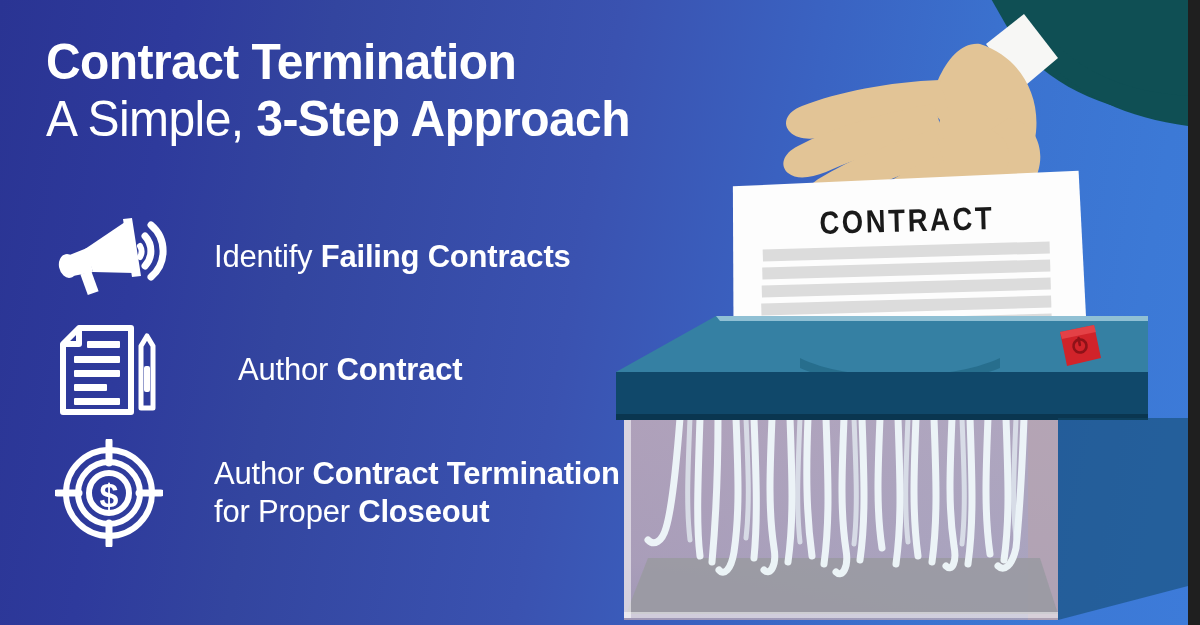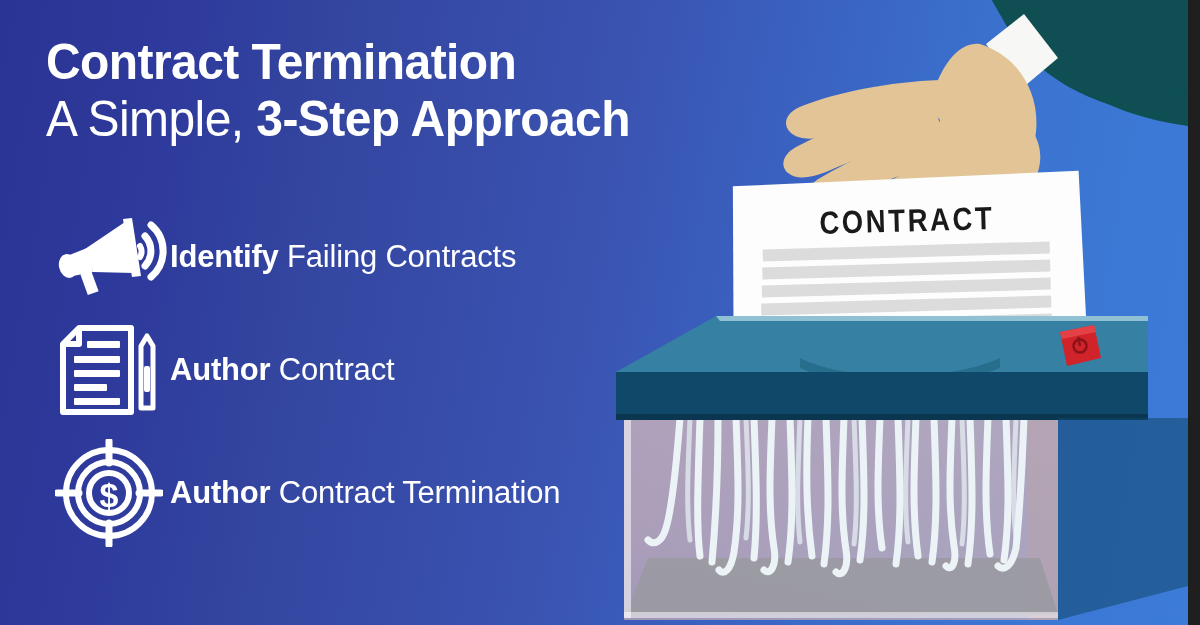--- a/index.html
+++ b/index.html
@@ -46,25 +46,25 @@
   .step { display:flex; align-items:center; }
   .step + .step { margin-top:18px; }
   .step-icon {
     width:122px; flex:0 0 122px;
     display:flex; align-items:center; justify-content:center;
   }
   .step-text {
     color:#ffffff; font-size:31px; line-height:1.22;
     letter-spacing:-0.2px;
   }
-  .step-text .lt { font-weight:700; }
-  .step-text .bd { font-weight:400;margin-top:36px; }
+  .step-text .lt { font-weight:400;margin-left:44px; }
+  .step-text .bd { font-weight:700;margin-top:36px; }
 
   .step-1 { height:86px; }
-  .step-2 { height:104px; }
+  .step-2 { height:104px;gap:24px; }
   .step-3 { height:106px; }
 
   
   .art { position:absolute; right:0; top:0; width:600px; height:625px; }
   .art svg { display:block; width:600px; height:625px; }
 </style>
 </head>
 <body>
 
 <div class="stage">
@@ -148,20 +148,23 @@
             <line x1="54" y1="84" x2="54" y2="106" stroke-width="7" stroke-linecap="round"></line>
             <line x1="2" y1="54" x2="24" y2="54" stroke-width="7" stroke-linecap="round"></line>
             <line x1="84" y1="54" x2="106" y2="54" stroke-width="7" stroke-linecap="round"></line>
           </g>
           <text x="54" y="68" text-anchor="middle" fill="#ffffff" font-family="Liberation Sans, sans-serif" font-size="34" font-weight="700">$</text>
         </svg>
       </div>
       <div class="step-text">
         <div>
           <span class="lt">Author </span><span class="bd">Contract Termination</span>
+        </div>
+        <div>
+          <span class="lt">for Proper </span><span class="bd">Closeout</span>
         </div>
       </div>
     </div>
 
   </div>
 
   <div class="art">
     <svg viewBox="0 0 600 625" aria-hidden="true">
       <defs>
         <clipPath id="binClip">

